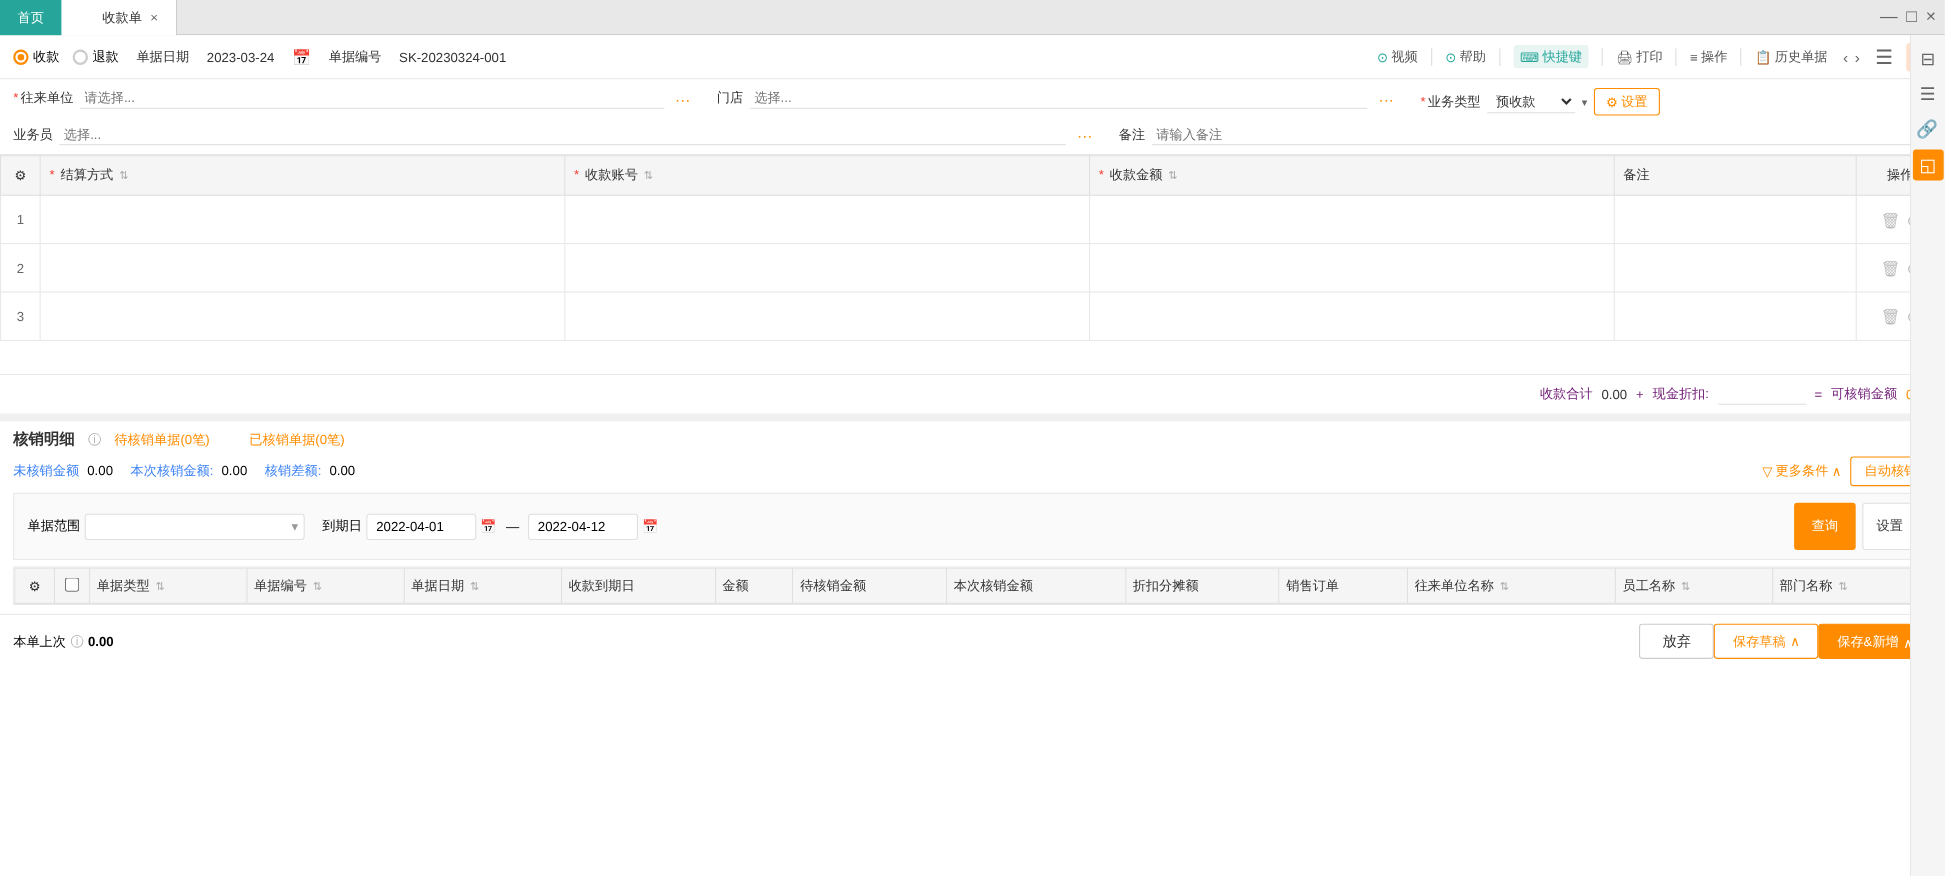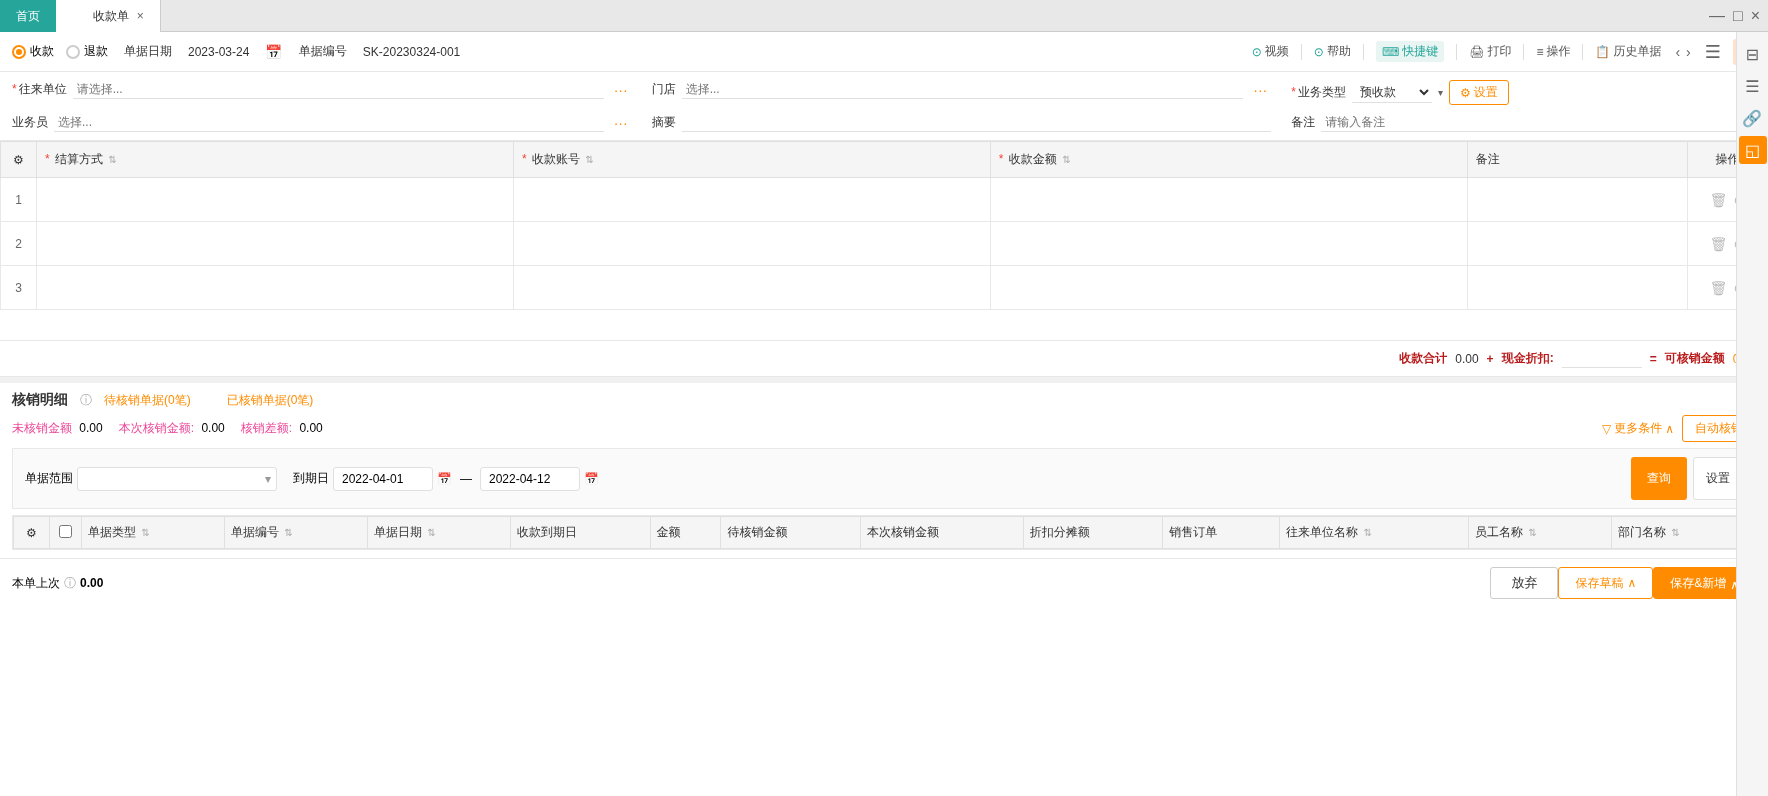--- a/index.html
+++ b/index.html
@@ -240,21 +240,21 @@
     
     .summary-row {
       display: flex;
       align-items: center;
       justify-content: flex-end;
       padding: 8px 12px;
       gap: 8px;
       border-bottom: 1px solid #e8e8e8;
       background: #fff;
     }
-    .summary-text { color: #b91c1c; font-weight: bold; }
+    .summary-text { color: #701a75; }
     .summary-value { color: #333; }
     .summary-orange { color: #ff8c00; font-weight: 500; }
     .summary-input {
       border: none;
       border-bottom: 1px solid #e0e0e0;
       width: 80px;
       outline: none;
       font-size: 12px;
       padding: 2px 4px;
     }
@@ -286,21 +286,21 @@
     .verify-tab {
       color: #ff8c00;
       cursor: pointer;
       font-size: 12px;
     }
     .verify-stats {
       display: flex;
       align-items: center;
       gap: 16px;
     }
-    .stat-label { color: #ec4899; }
+    .stat-label { color: #3b82f6; }
     .verify-toolbar {
       display: flex;
       align-items: center;
       margin-left: auto;
       gap: 8px;
     }
     .filter-btn {
       color: #ff8c00;
       cursor: pointer;
       display: flex;
@@ -608,24 +608,20 @@
       </div>
     </div>
     <div class="form-row">
 
       <div class="form-field" style="flex:2;">
         <span class="form-field-label">业务员</span>
         <input class="form-input" type="text" placeholder="选择..." style="">
         <span class="more-btn">···</span>
       </div>
 
-      <div class="form-field" style="flex:2;margin-left:20px;">
-        <span class="form-field-label">摘要</span>
-        <input class="form-input" type="text" style="">
-      </div>
 
       <div class="form-field" style="flex:1.5;margin-left:20px;">
         <span class="form-field-label">备注</span>
         <input class="form-input" type="text" placeholder="请输入备注" style="">
       </div>
     </div>
   </div>
 
   <div class="table-area" style="max-height:200px;">
     <table>

